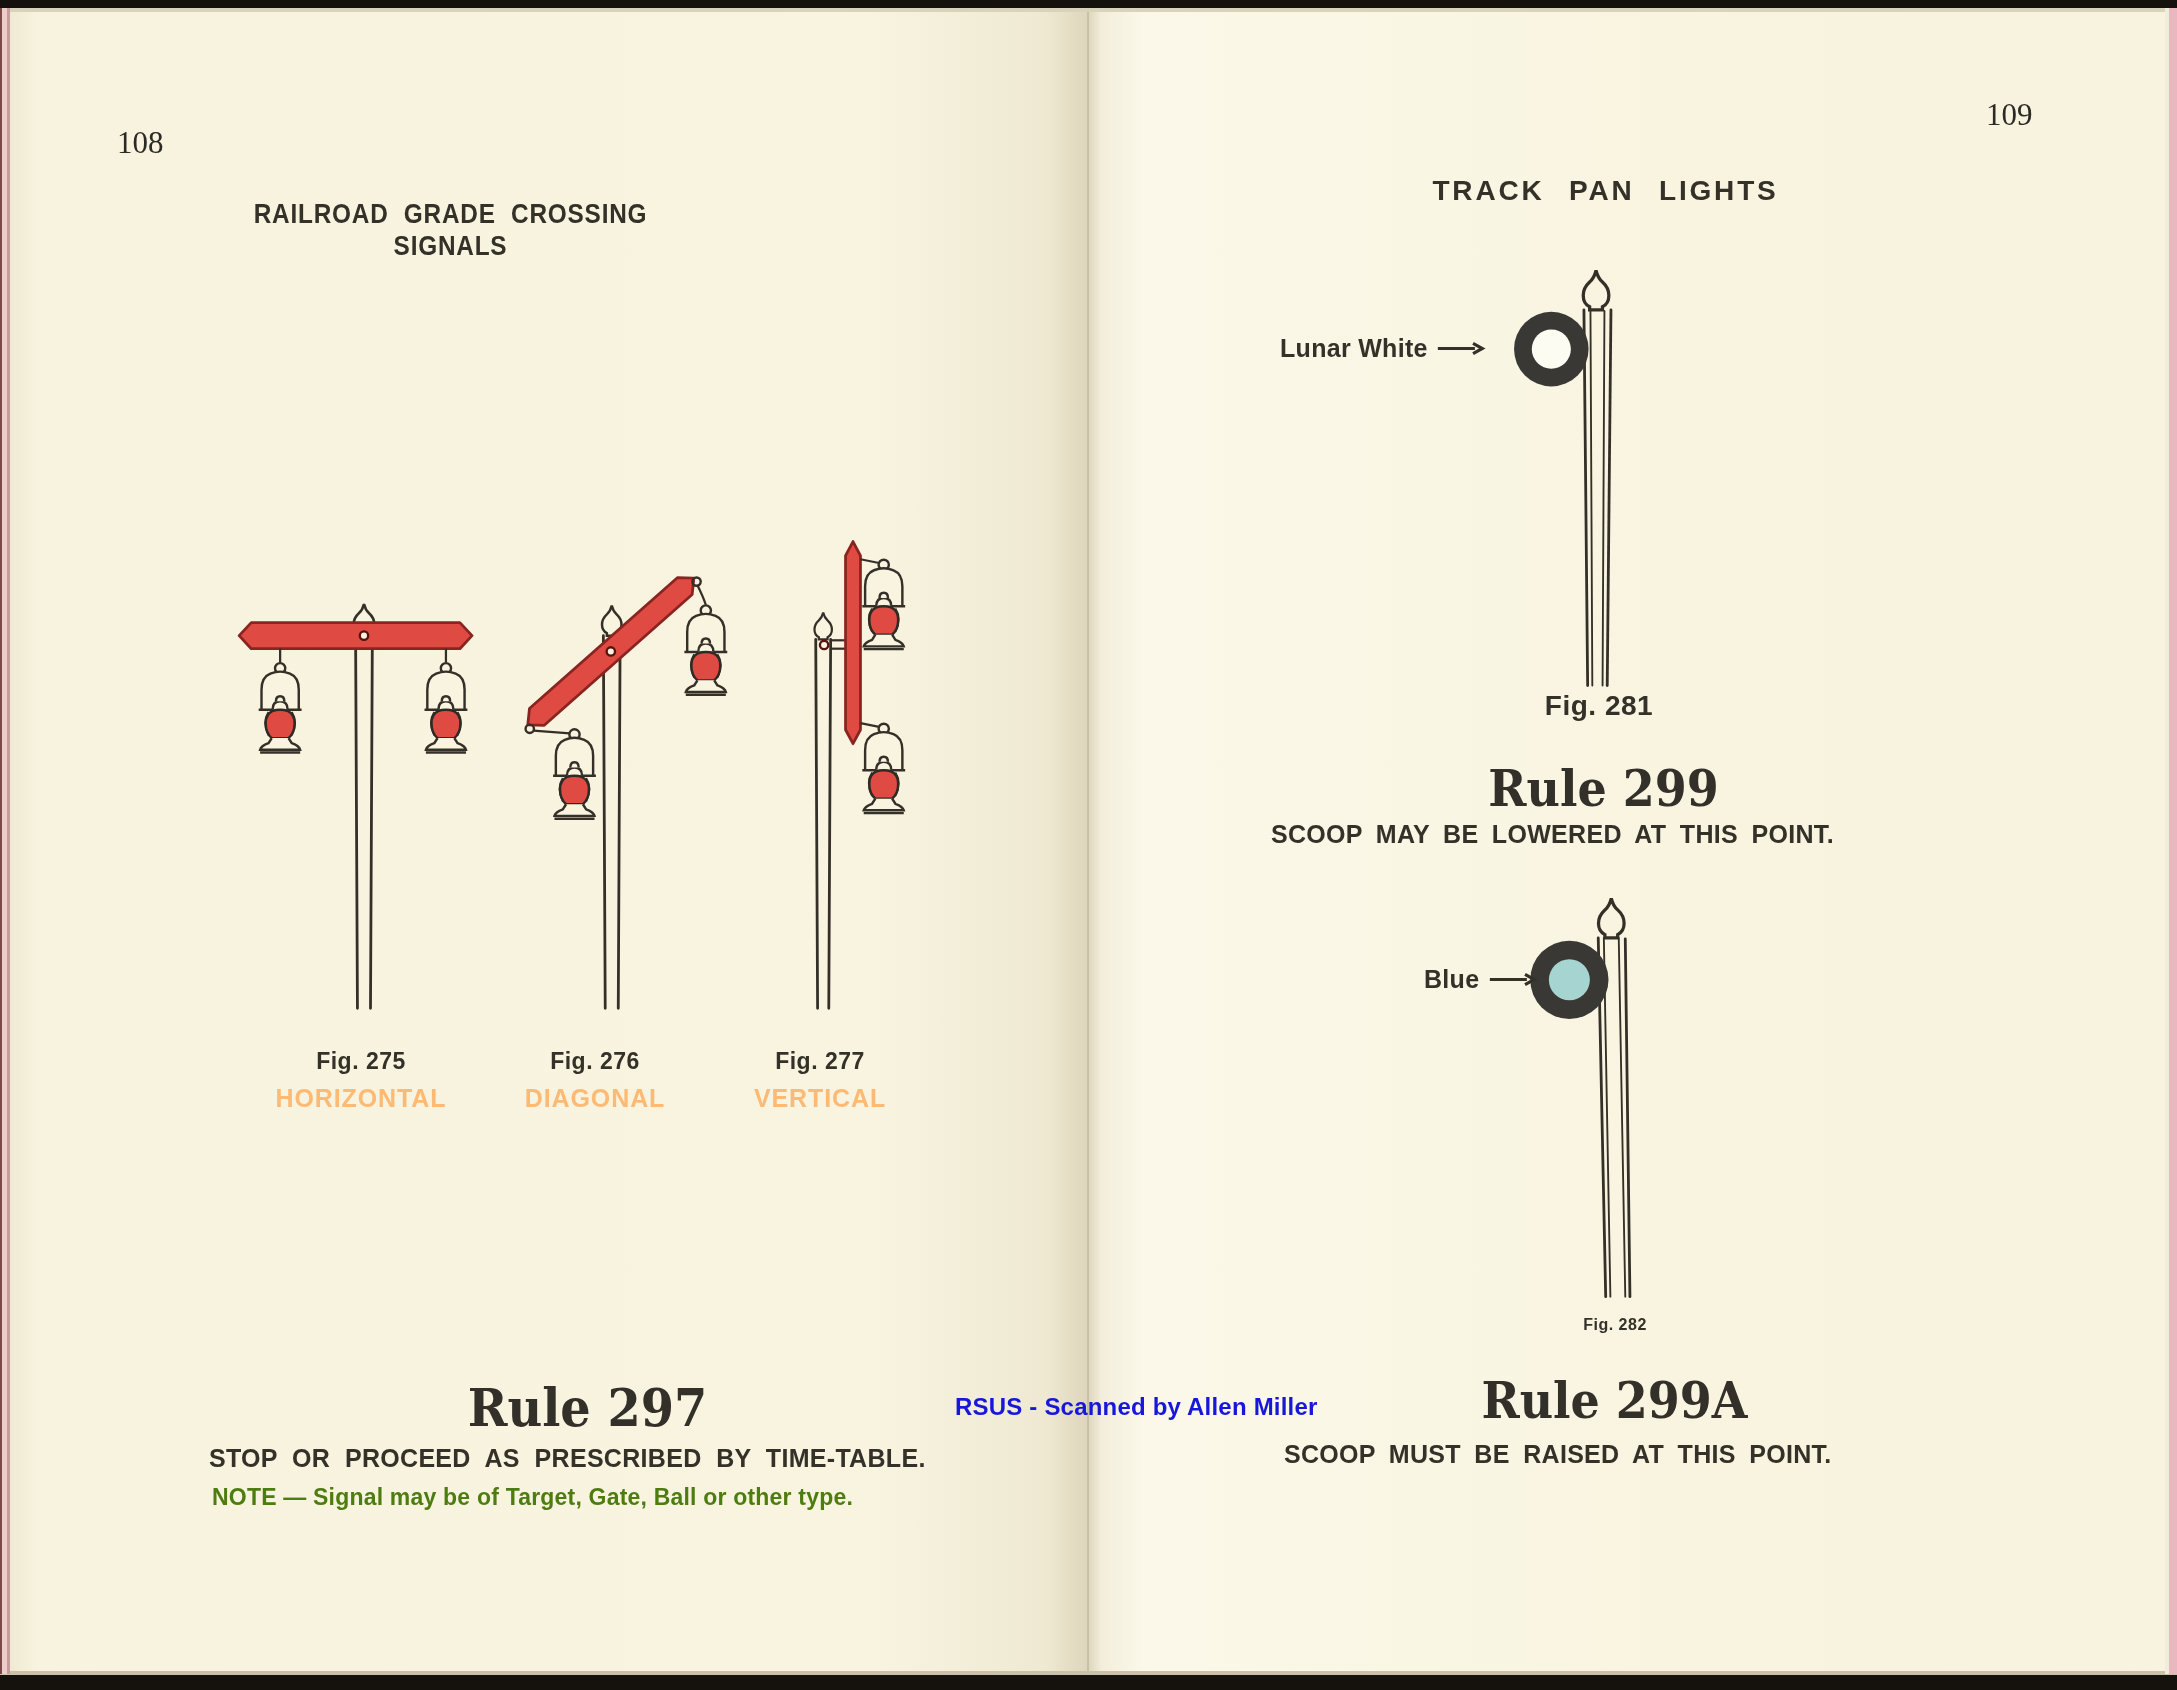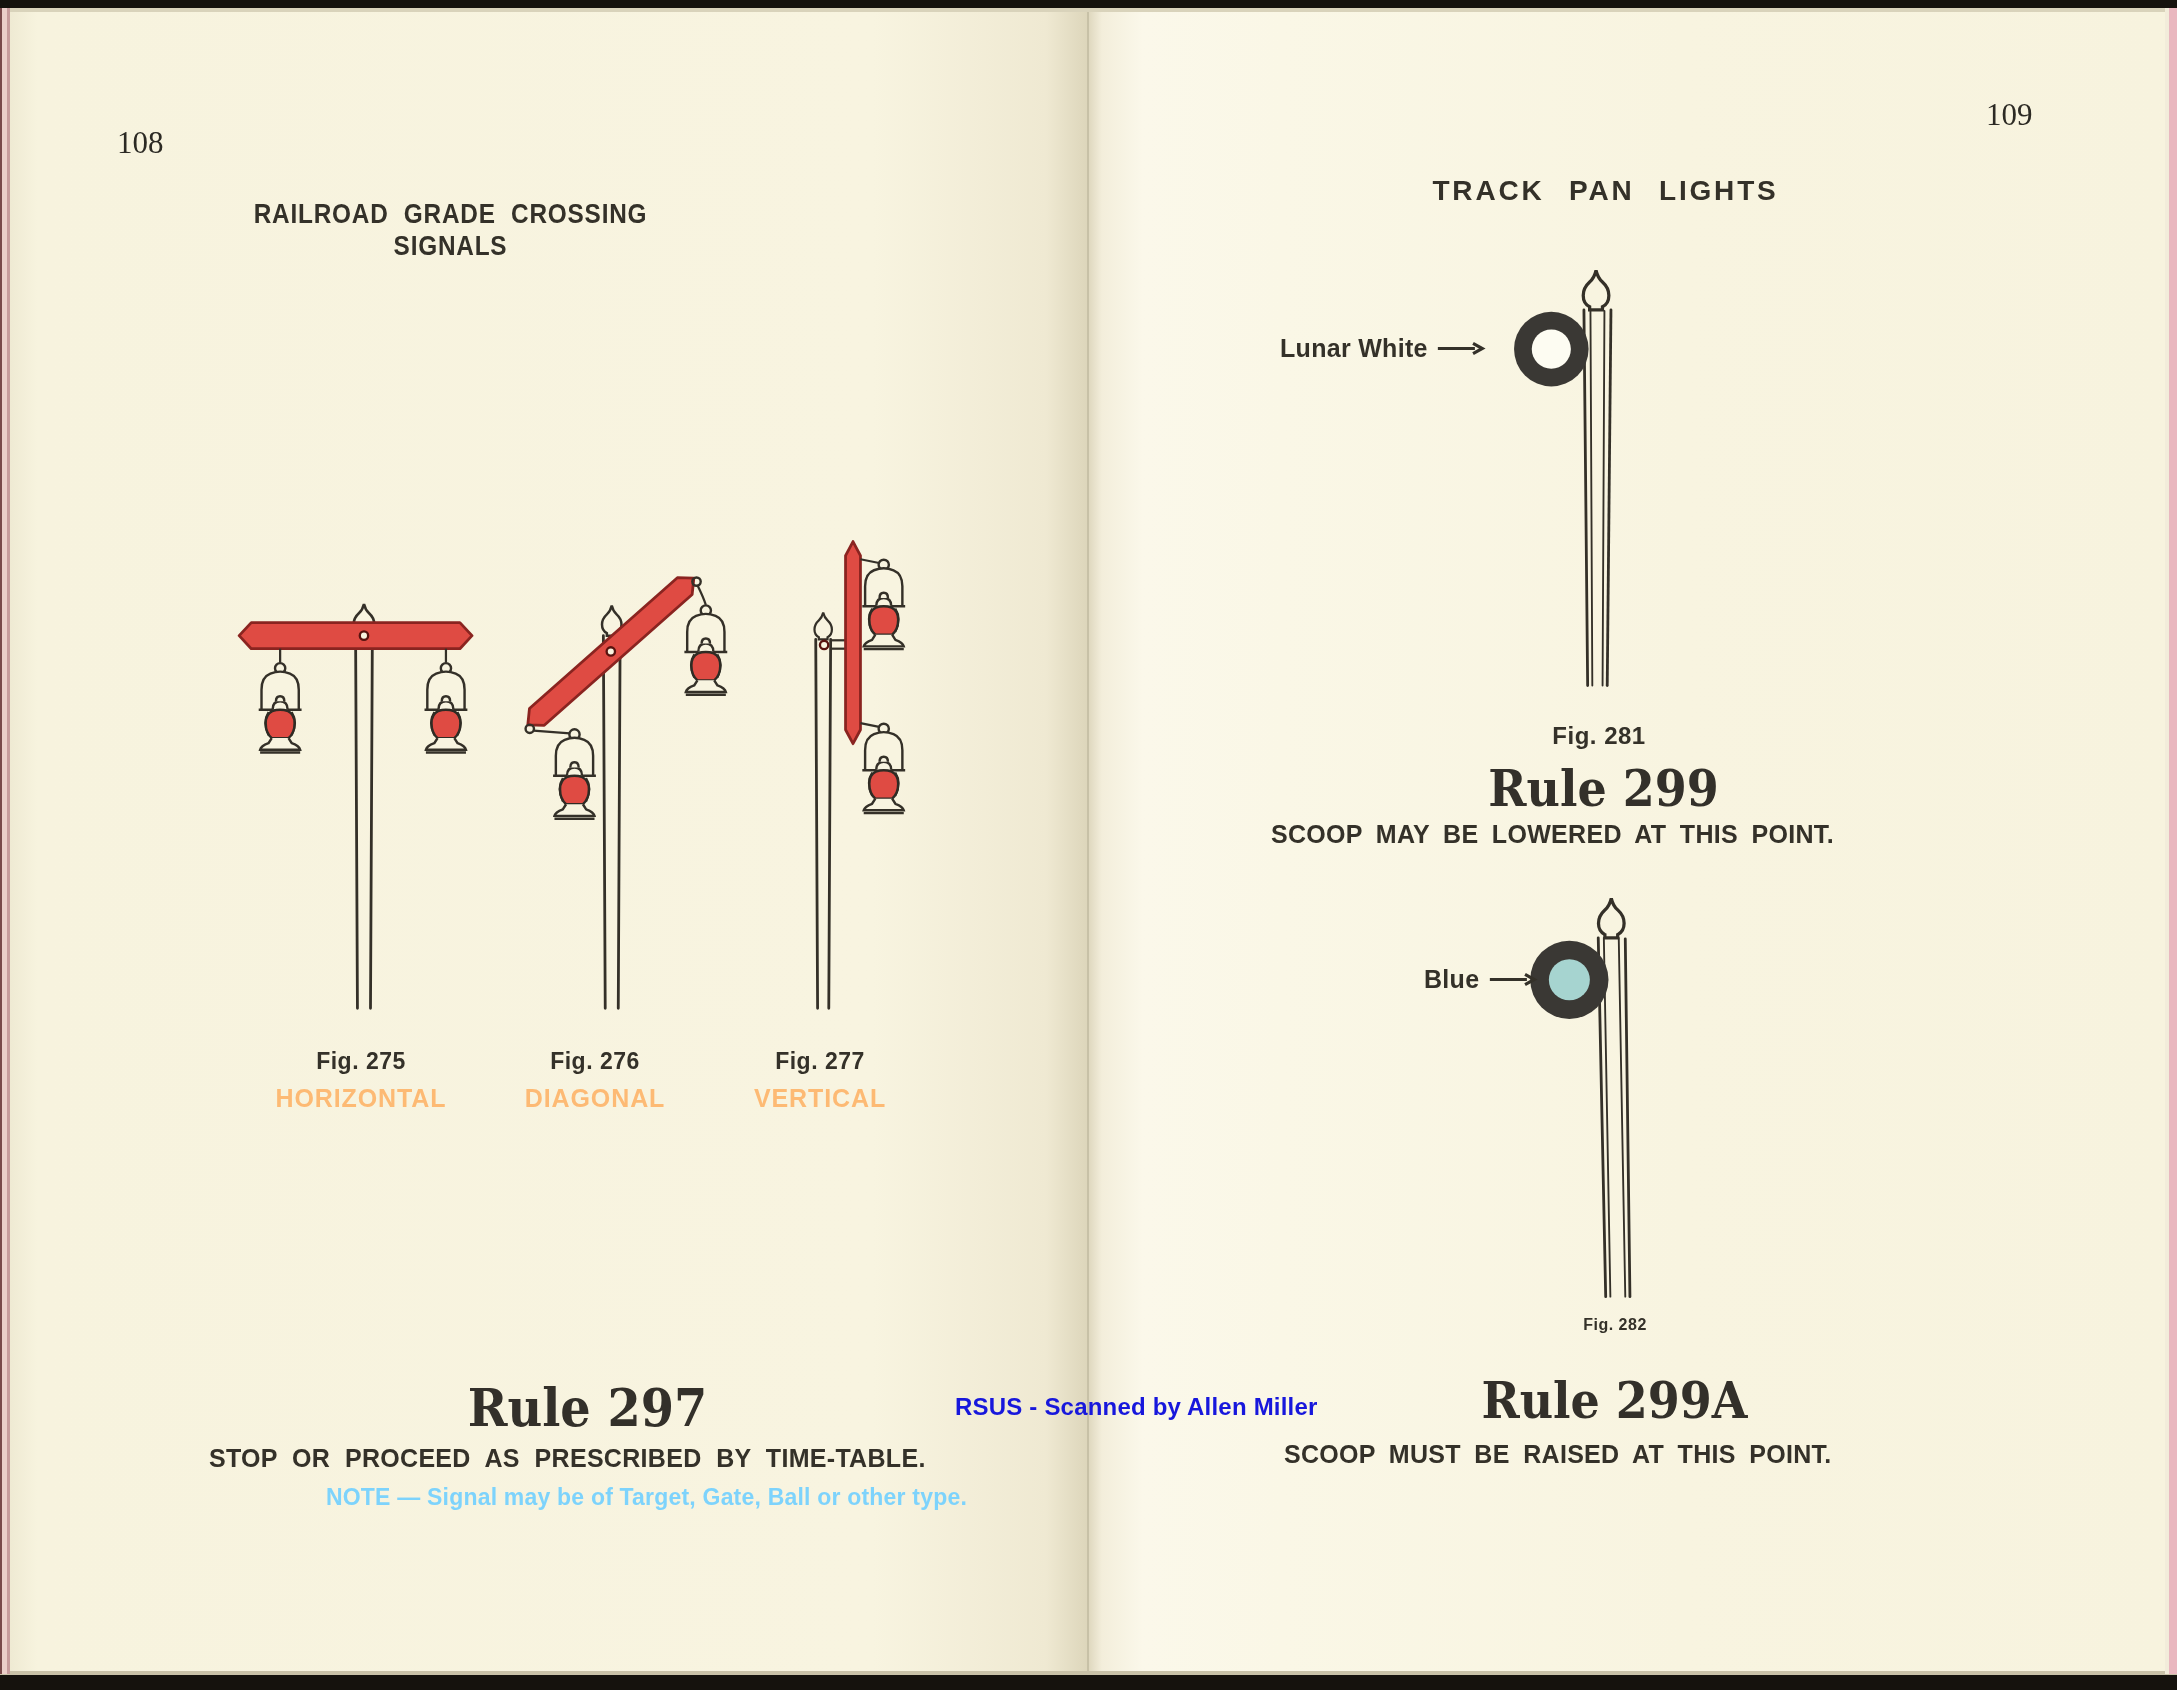--- a/index.html
+++ b/index.html
@@ -26,21 +26,21 @@
   .page-right{left:1089px;top:8.4px;width:1076px;height:1666px;
     background:linear-gradient(90deg,#dfd8bf 0,#f3eedb 1.2%,#fbf8ea 5%,#faf7e6 18%,#f8f4e0 55%,#f7f3de 100%);}
   .gutter-line{left:1087px;top:8.4px;width:1.9px;height:1666px;background:#b7b097;opacity:.55;}
   
   .pagenum{font-family:"Liberation Serif",serif;font-size:31px;color:#2c2a24;}
   .heading{font-weight:700;font-size:28px;letter-spacing:0.9px;word-spacing:.32em;text-align:center;color:#343129;}
   .squeeze{transform:scaleX(.87);transform-origin:center;}
   .rule-head{font-family:"DejaVu Serif",serif;font-weight:700;font-size:52px;text-align:center;
     transform:scaleX(.92);transform-origin:center;color:#33302a;line-height:1;}
   .rule-line{font-weight:700;font-size:25px;word-spacing:.3em;text-align:left;letter-spacing:0.3px;color:#343129;line-height:1.15;}
-  .note-line{font-weight:700;font-size:23px;text-align:right;letter-spacing:0.2px;color:#7dd3fc;}
+  .note-line{font-weight:700;font-size:23px;text-align:left;letter-spacing:0.2px;color:#4d7c0f;}
   .figcap{font-weight:700;font-size:23px;text-align:center;letter-spacing:0.5px;color:#343129;}
   .figlabel{font-weight:700;font-size:25px;text-align:center;letter-spacing:0.9px;color:#fdba74;}
   .light-label{display:flex;align-items:center;gap:8.4px;font-weight:700;font-size:25px;letter-spacing:0.3px;color:#343129;}
   .credit{font-weight:700;font-size:24px;color:var(--credit-blue);white-space:nowrap;z-index:9;letter-spacing:0.2px;text-align:right;}
   
   .ln{stroke:var(--ink);stroke-width:2.6;fill:none;}
   .lnp{stroke:var(--ink);stroke-width:2.6;fill:var(--paper);}
   .guard{stroke:var(--ink);stroke-width:2.2;fill:none;}
   .globe{fill:var(--signal-red);stroke:#2f2b24;stroke-width:2.6;}
   .fin{fill:var(--paper);stroke:var(--ink);stroke-width:2.8;}
@@ -158,21 +158,21 @@
 </svg>
 
 <div class="abs light-label" style="left:1280px;top:334px;">
   <span>Lunar White</span>
   <svg class="arrow" width="50" height="15" viewBox="0 0 54 16">
     <line x1="2" y1="8" x2="42" y2="8"></line>
       <polyline points="40,2.5 50,8 40,13.5"></polyline>
   </svg>
 </div>
 
-<div class="abs figcap" style="left:1506px;top:690px;width:186px;font-size:24px;margin-top:32px;">Fig. 281</div>
+<div class="abs figcap" style="left:1506px;top:690px;width:186px;font-size:28px;">Fig. 281</div>
 <div class="abs rule-head" style="left:1366px;top:764px;width:475px;font-size:50px;">Rule 299</div>
 <div class="abs rule-line" style="left:1271px;top:820px;width:662px;word-spacing:.25em;">SCOOP MAY BE LOWERED AT THIS POINT.</div>
 
 <svg class="abs" style="left:1342px;top:895px;" width="410" height="410" viewBox="1440 960 440 440">
   <g>
     <use href="#finial" x="1729" y="1006" transform="translate(1729,1006) scale(1.25) translate(-1729,-1006)"></use>
     <line class="post" x1="1715" y1="1006" x2="1723" y2="1391"></line>
     <line class="post" x1="1721" y1="1006" x2="1728" y2="1391" style="stroke-width:2"></line>
     <line class="post" x1="1737" y1="1006" x2="1744" y2="1391" style="stroke-width:2"></line>
     <line class="post" x1="1744" y1="1007" x2="1749" y2="1391"></line>

